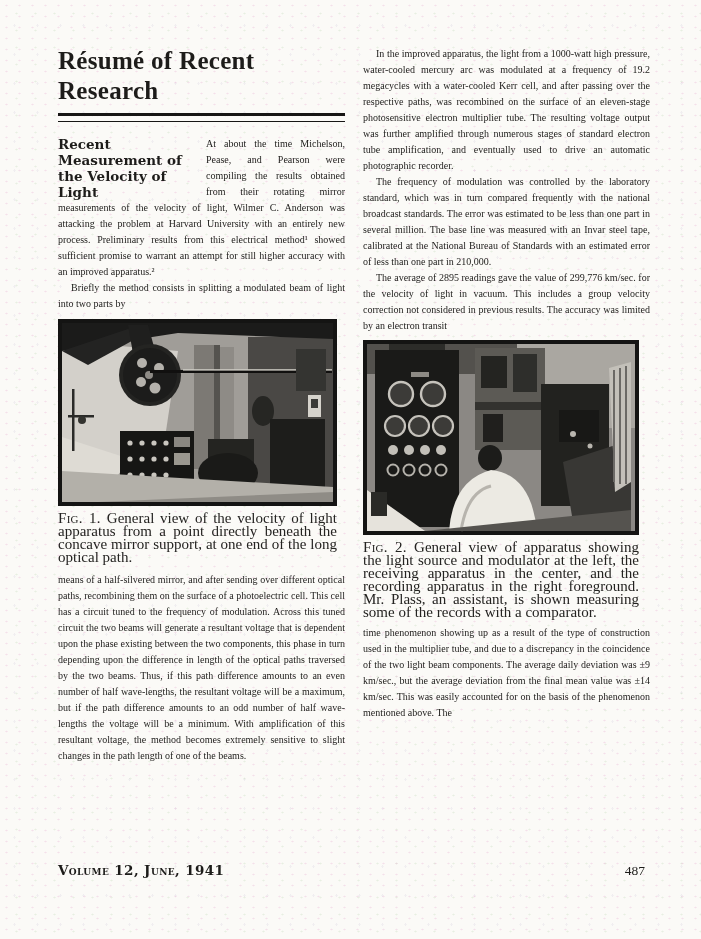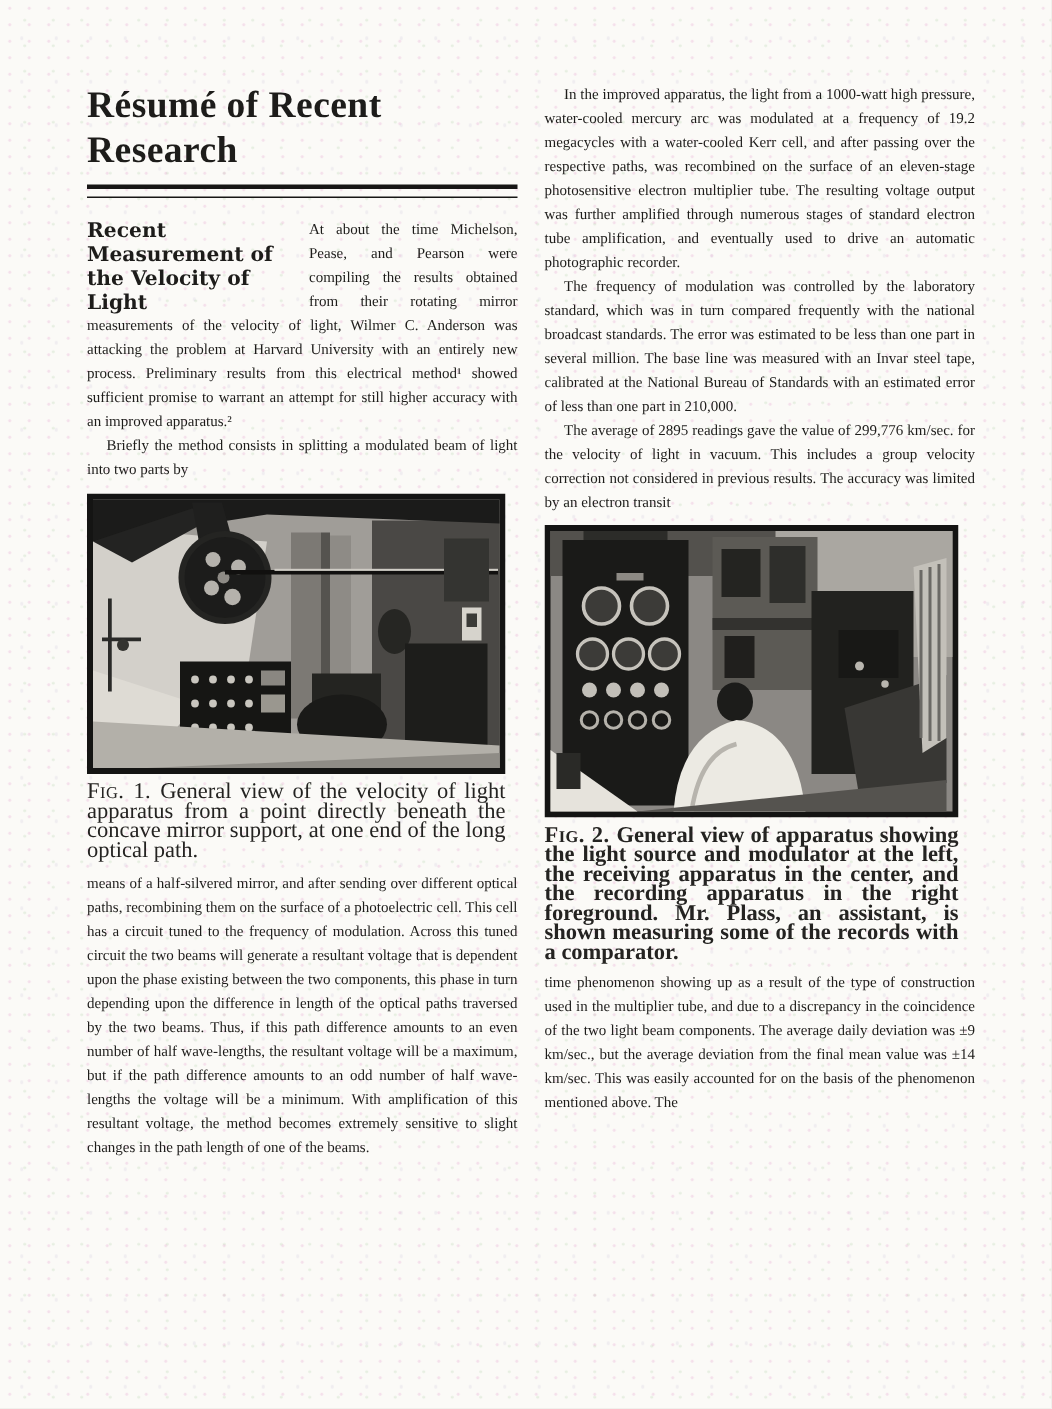--- a/index.html
+++ b/index.html
@@ -11,41 +11,41 @@
     background-image:
       radial-gradient(rgba(228,160,205,0.30) 0.8px, transparent 1.3px),
       radial-gradient(rgba(160,200,150,0.22) 0.8px, transparent 1.3px),
       radial-gradient(rgba(190,180,210,0.18) 0.8px, transparent 1.3px);
     background-size:13px 11px, 19px 17px, 23px 29px;
     background-position:0 0, 7px 5px, 3px 11px;
     overflow:hidden;
     font-family:"Liberation Serif", serif;
     color:#1d1c1a;
   }
-  .content{position:absolute;left:58px;top:56px;width:587px;}
+  .content{position:absolute;left:58px;top:46px;width:587px;}
   .columns{display:flex;gap:18px;}
   .col{width:287px;flex:0 0 287px;}
   .title{
     font-size:25px;line-height:30px;font-weight:bold;margin:0;
     letter-spacing:0.3px;
   }
   .rule{margin-top:7px;height:5px;border-top:3px solid #171615;border-bottom:1px solid #171615;}
   .lede{margin-top:14px;}
   .sidehead{
     float:left;width:140px;min-height:63px;margin-right:8px;
     font-weight:bold;font-size:13.5px;line-height:16px;
     font-family:"DejaVu Serif","Liberation Serif",serif;
   }
   p.body{
     margin:0;font-size:10px;line-height:16px;text-align:justify;
     text-justify:inter-word;
   }
   p.indent{text-indent:13px;}
   .fig{margin:7px 0 8px 0;width:279px;}
-  .fig2{margin-top:6px;margin-bottom:6px;width:276px;font-weight:bold;}
+  .fig2{margin-top:6px;margin-bottom:6px;width:276px;}
   .photo{font-size:0;line-height:0;}
   .caption{
     margin-top:6px;font-size:15px;line-height:13px;text-align:justify;
     color:#242321;
   }
   .figlabel{font-variant:small-caps;letter-spacing:0.3px;}
   .footer{
     position:absolute;left:58px;top:862px;width:587px;
     display:flex;justify-content:space-between;align-items:baseline;
   }
@@ -189,13 +189,17 @@
             <span class="figlabel">Fig. 2. </span>
             <span>General view of apparatus showing the light source and modulator at the left, the receiving apparatus in the center, and the recording apparatus in the right foreground. Mr. Plass, an assistant, is shown measuring some of the records with a comparator.</span>
           </figcaption>
         </figure>
 
         <p class="body">time phenomenon showing up as a result of the type of construction used in the multiplier tube, and due to a discrepancy in the coincidence of the two light beam components. The average daily deviation was ±9 km/sec., but the average deviation from the final mean value was ±14 km/sec. This was easily accounted for on the basis of the phenomenon mentioned above. The</p>
       </section>
     </div>
   </div>
 
+  <footer class="footer">
+    <span class="vol">Volume 12, June, 1941</span>
+    <span class="pageno">487</span>
+  </footer>
 </div>
 
 </body></html>

